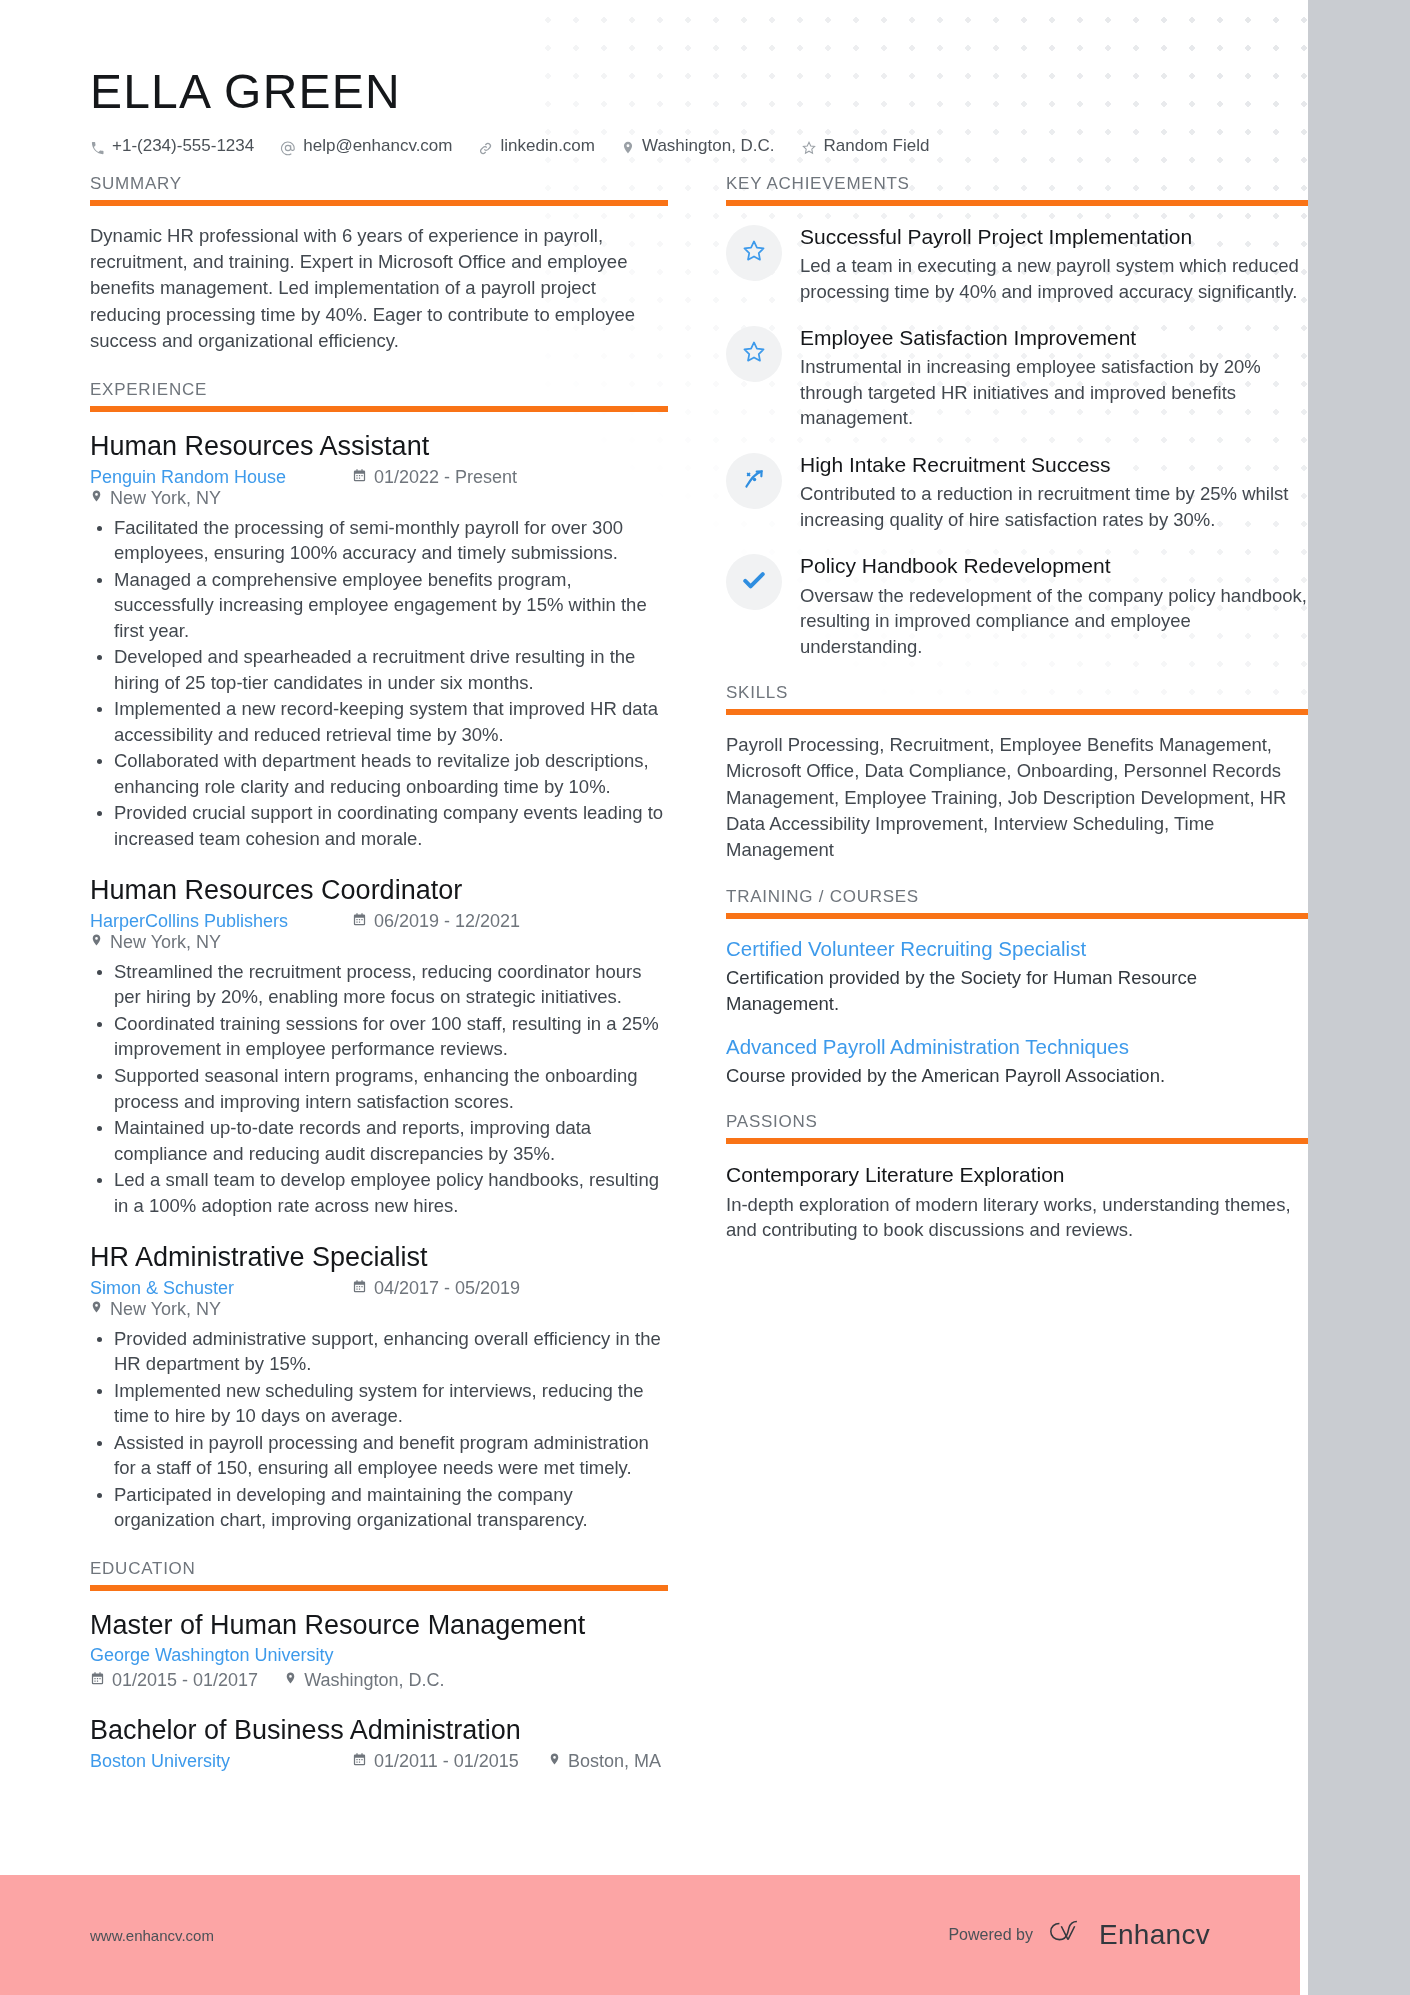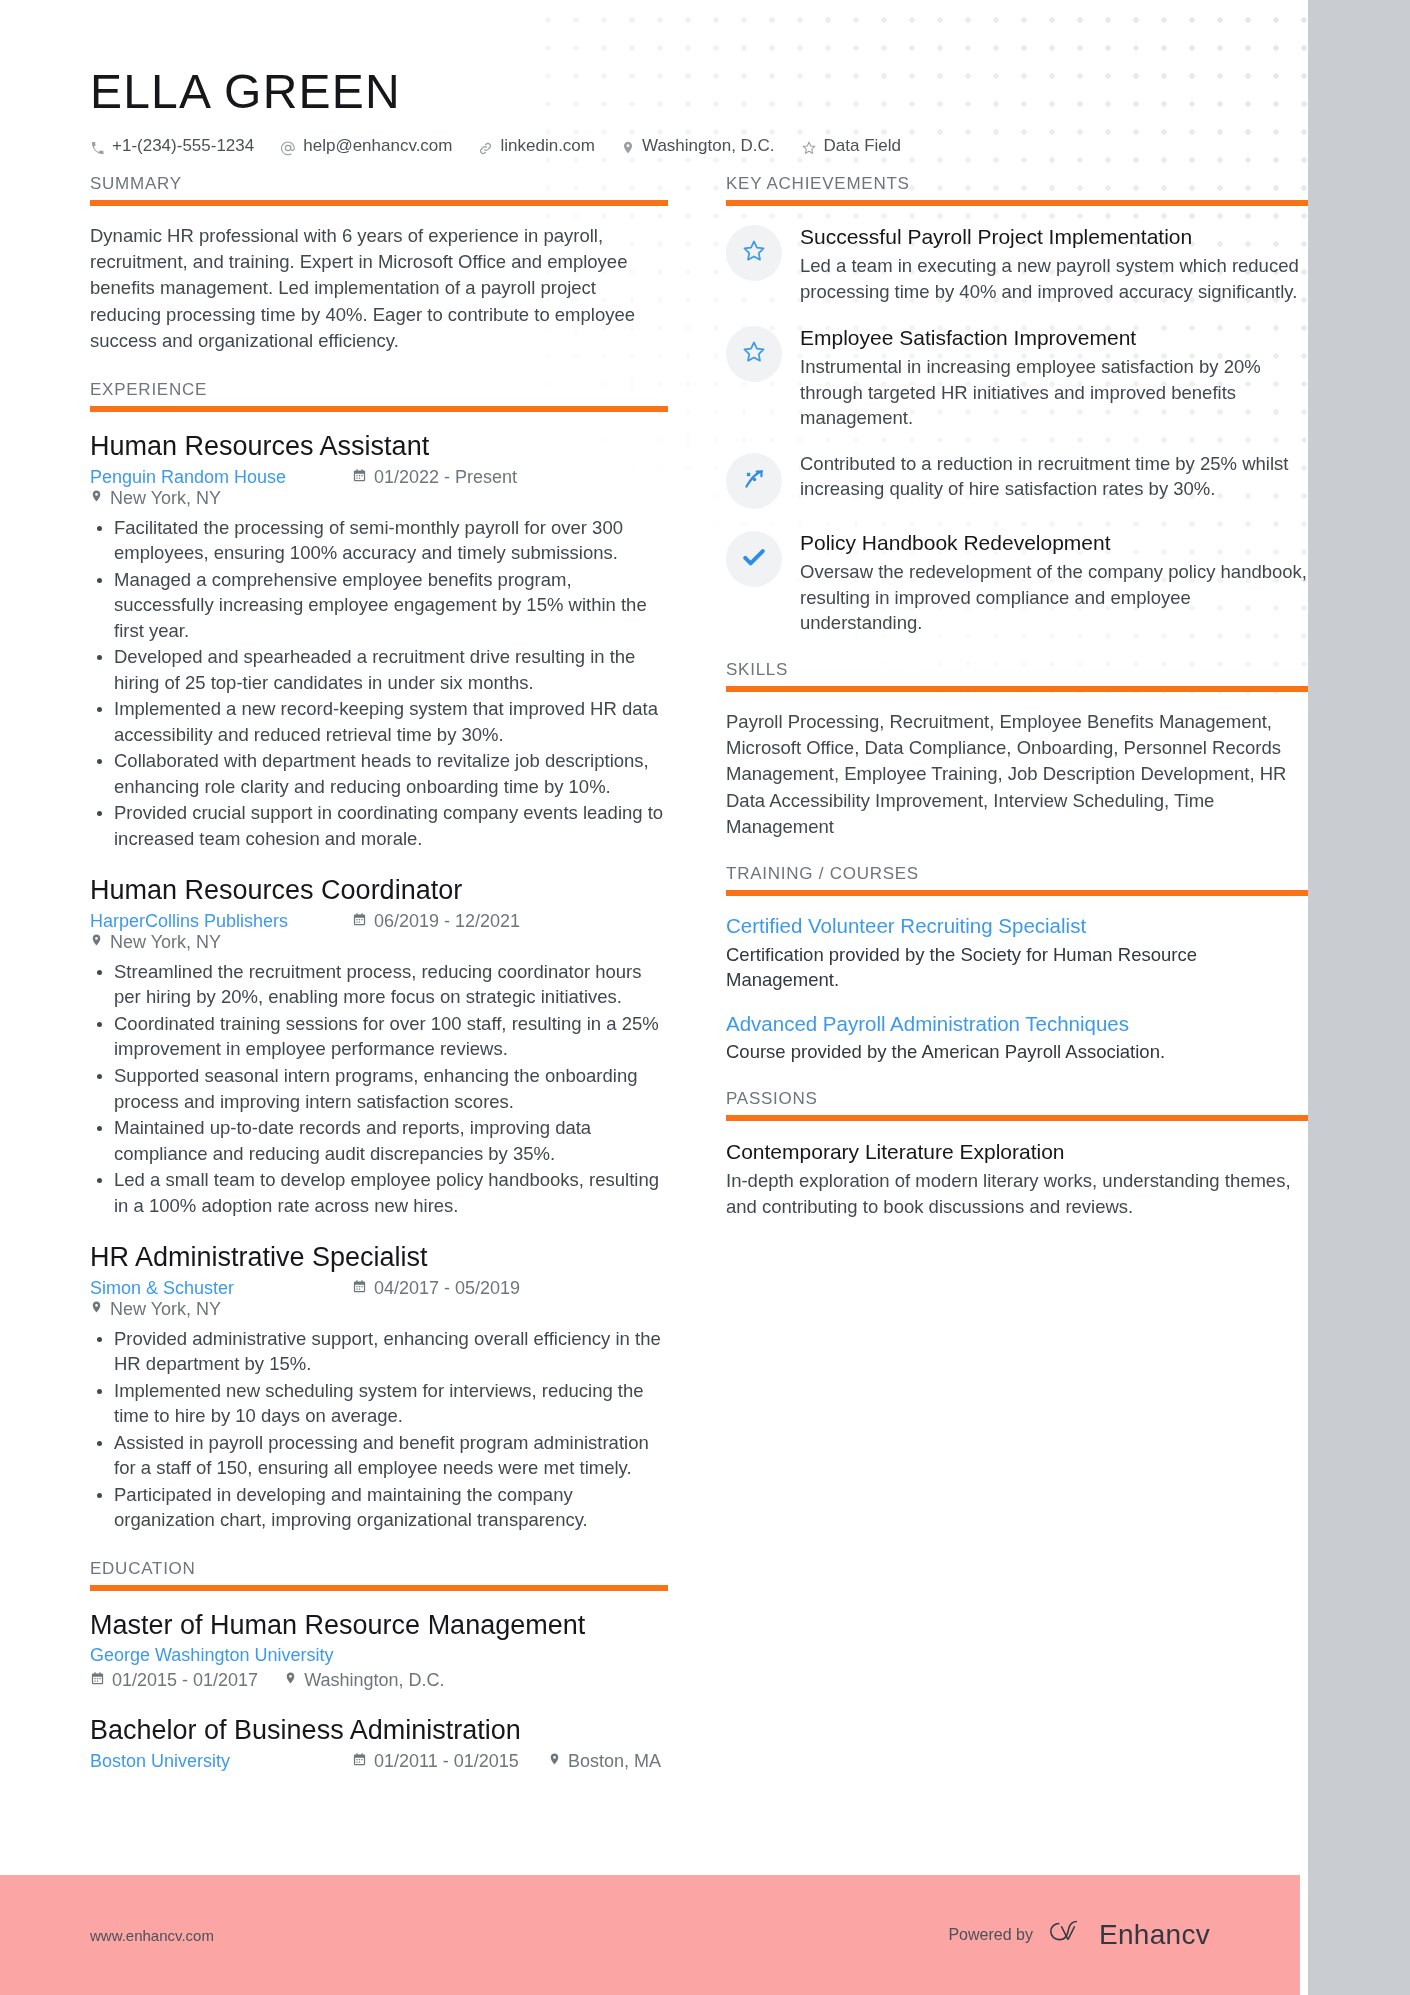--- a/index.html
+++ b/index.html
@@ -299,21 +299,21 @@
           </span>
           <span>Washington, D.C.</span>
         </span>
 
         <span class="contact-item">
           <span class="icon-muted">
             <svg width="16" height="16" viewBox="0 0 24 24" fill="none" stroke="currentColor" stroke-width="1.6">
                 <path d="M12 3.5l2.6 5.4 5.9.8-4.3 4.1 1.1 5.9-5.3-2.9-5.3 2.9 1.1-5.9L3.5 9.7l5.9-.8z"></path>
               </svg>
           </span>
-          <span>Data Field</span>
+          <span>Random Field</span>
         </span>
 
       </div>
     </div>
 
     <div class="cols">
 
       <div class="col-left">
 
         <div class="sec">
@@ -489,20 +489,21 @@
               <span>
                 <svg width="26" height="26" viewBox="0 0 24 24" fill="none" stroke="#2f8ee0" stroke-width="2" stroke-linecap="round">
                     <path d="M5 19C8 14 12 7 19 5"></path>
                     <path d="M14.5 5.2L19 5l-.2 4.5"></path>
                     <circle cx="12.5" cy="12.5" r="1.6" fill="#2f8ee0" stroke="none"></circle>
                     <path d="M6.2 8.6l1.6-1.6M6.2 7l1.6 1.6" stroke-width="1.8"></path>
                   </svg>
               </span>
             </div>
             <div class="ach-body">
+              <div class="ach-title">High Intake Recruitment Success</div>
               <div class="ach-desc">Contributed to a reduction in recruitment time by 25% whilst increasing quality of hire satisfaction rates by 30%.</div>
             </div>
           </div>
 
           <div class="ach">
             <div class="ach-badge">
               <span>
                 <svg width="28" height="28" viewBox="0 0 24 24" fill="none" stroke="#2f8ee0" stroke-width="3.4" stroke-linecap="round" stroke-linejoin="round">
                     <path d="M4.5 12.8l4.6 4.6L19.5 7"></path>
                   </svg>

